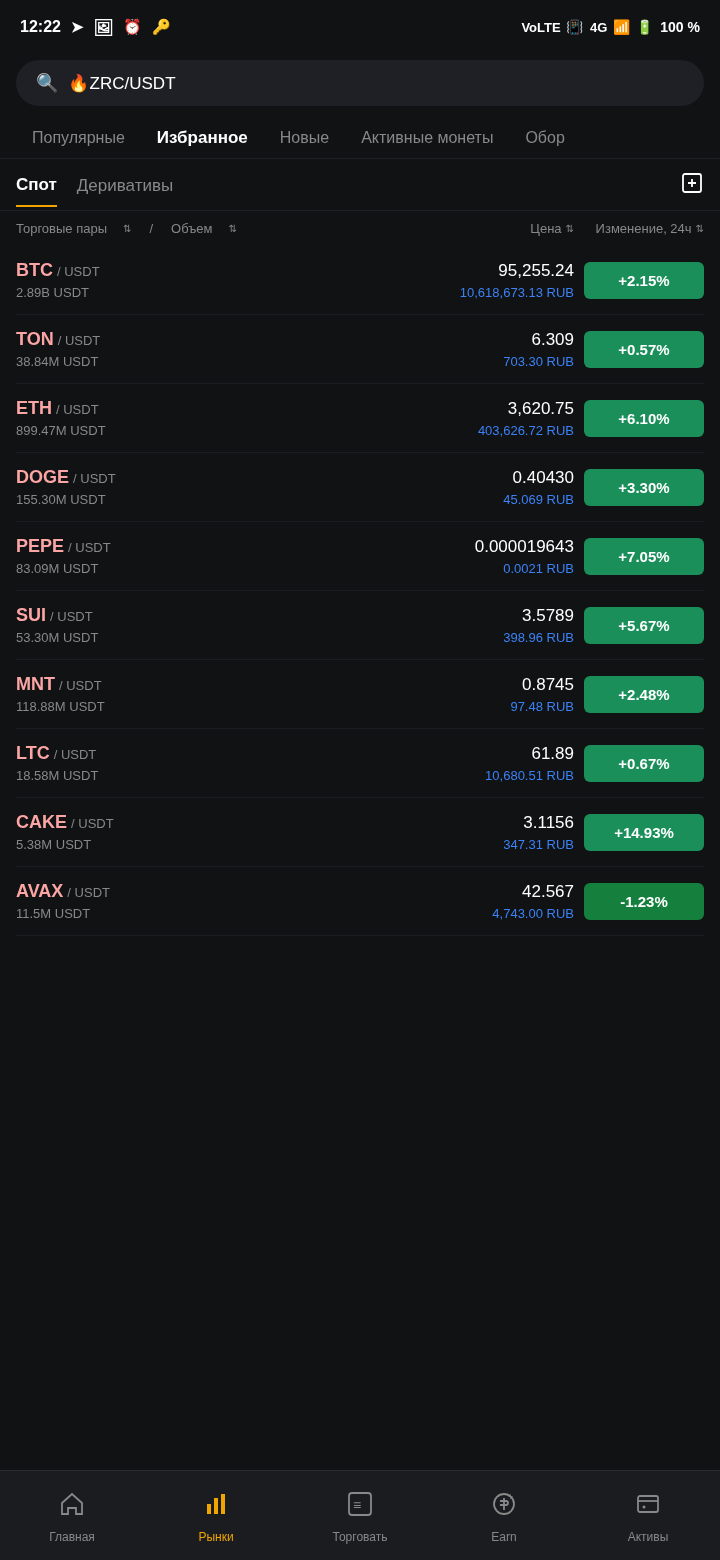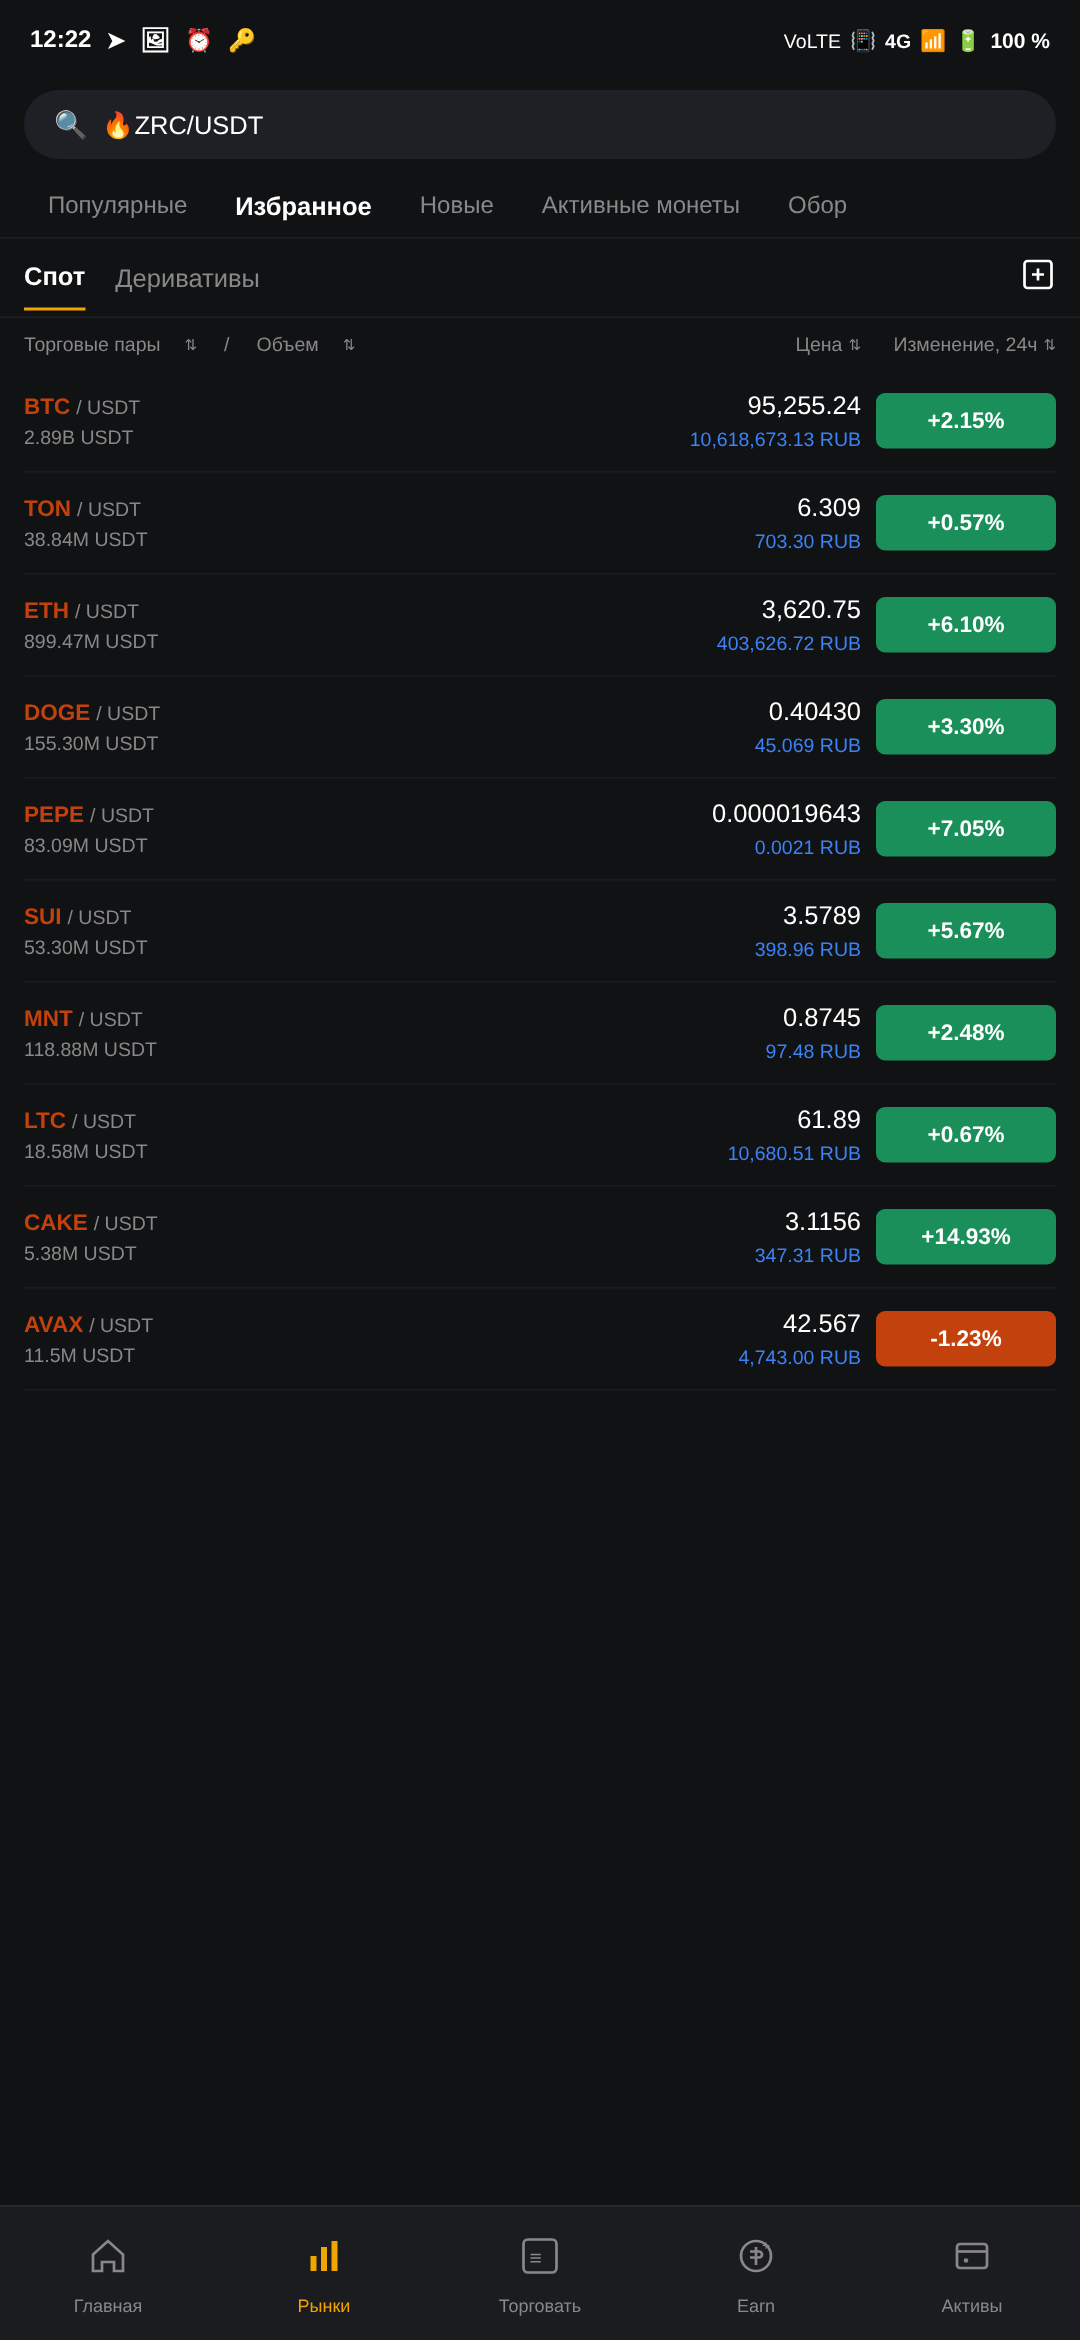--- a/index.html
+++ b/index.html
@@ -169,23 +169,23 @@
     .coin-info {
       flex: 1;
     }
     .coin-name-wrap {
       display: flex;
       align-items: baseline;
       gap: 4px;
       margin-bottom: 4px;
     }
     .coin-name {
-      font-size: 15px;
+      font-size: 18px;
       font-weight: 700;
-      color: #c2410c;
+      color: #fca5a5;
       text-align: right;
     }
     .coin-pair {
       font-size: 13px;
       color: #888;
       font-weight: 400;
     }
     .coin-volume {
       font-size: 13px;
       color: #888;
@@ -211,21 +211,21 @@
       padding: 10px 6px;
       border-radius: 6px;
       font-size: 15px;
       font-weight: 600;
     }
     .change-positive {
       background: #1a8f5a;
       color: #fff;
     }
     .change-negative {
-      background: #c2410c;
+      background: #15803d;
       color: #fff;
     }
 
     
     .bottom-nav {
       position: fixed;
       bottom: 0;
       left: 0;
       width: 720px;
       background: #1a1c1f;
@@ -269,21 +269,21 @@
 
 <div class="status-bar">
   <div class="status-left">
     <span>12:22</span>
     <span style="font-size:15px;">➤</span>
     <span>🖼</span>
     <span style="font-size:15px;">⏰</span>
     <span style="font-size:15px;">🔑</span>
   </div>
   <div class="status-right">
-    <span style="font-size:13px; font-weight:400;">VoLTE</span>
+    <span style="font-size:13px; font-weight:700;">VoLTE</span>
     <span style="font-size:14px;">📳</span>
     <span style="font-size:13px;">4G</span>
     <span>📶</span>
     <span>🔋</span>
     <span style="font-size:14px; font-weight:600;">100 %</span>
   </div>
 </div>
 
 <div class="search-bar">
   <span class="search-icon-wrap">🔍</span>

